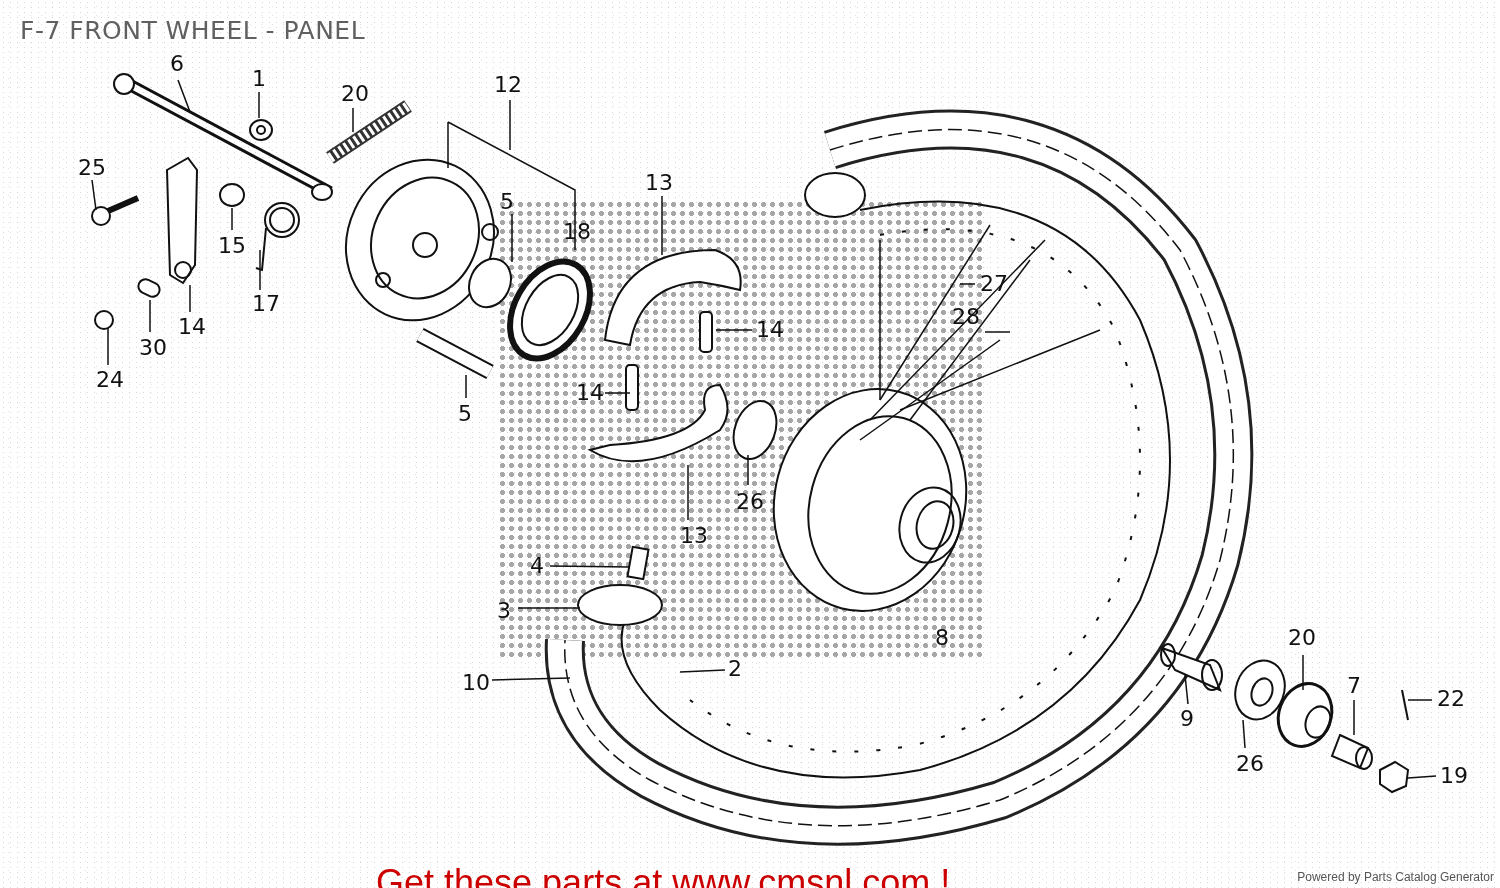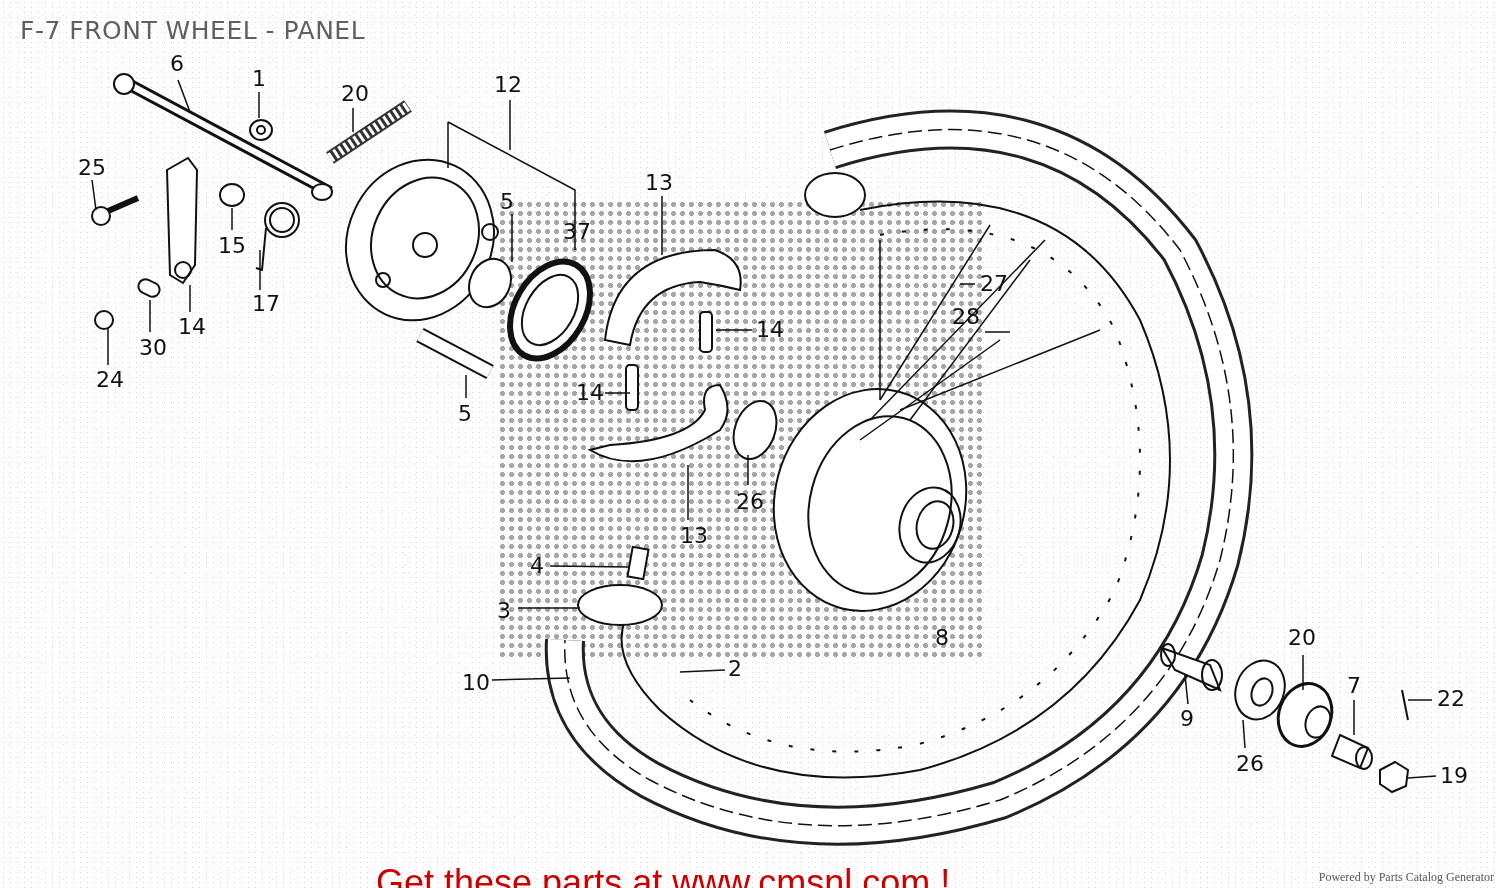--- a/index.html
+++ b/index.html
@@ -36,21 +36,21 @@
   .cta {
     position: absolute; left: 376px; top: 842px;
     font-size: 36px; color: #cc0000;
     font-family: "Liberation Sans", sans-serif;
     text-decoration: none;
     margin-top: 20px;
   }
   .powered {
     position: absolute; right: 6px; top: 870px;
     font-size: 12px; color: #555;
-    font-family: Liberation Serif, serif;
+    font-family: Liberation Sans, sans-serif;
   }
 </style>
 </head>
 <body>
 
 <div class="noise"></div>
 
 <div class="title">F-7 FRONT WHEEL - PANEL</div>
 
 <div class="watermark"></div>
@@ -221,21 +221,21 @@
   <span class="label" style="left:645px;top:172px">13</span>
   <span class="label" style="left:680px;top:525px">13</span>
   <span class="label" style="left:756px;top:319px">14</span>
   <span class="label" style="left:576px;top:382px">14</span>
   <span class="label" style="left:218px;top:235px">15</span>
   <span class="label" style="left:178px;top:316px">14</span>
   <span class="label" style="left:252px;top:293px">17</span>
   <span class="label" style="left:341px;top:83px">20</span>
   <span class="label" style="left:1440px;top:765px">19</span>
   <span class="label" style="left:1288px;top:627px">20</span>
-  <span class="label" style="left:563px;top:221px">37</span>
+  <span class="label" style="left:563px;top:221px">18</span>
   <span class="label" style="left:1437px;top:688px">22</span>
   <span class="label" style="left:139px;top:337px">30</span>
   <span class="label" style="left:96px;top:369px">24</span>
   <span class="label" style="left:78px;top:157px">25</span>
   <span class="label" style="left:736px;top:491px">26</span>
   <span class="label" style="left:1236px;top:753px">26</span>
   <span class="label" style="left:980px;top:273px">27</span>
   <span class="label" style="left:952px;top:306px">28</span>
 </div>
 

